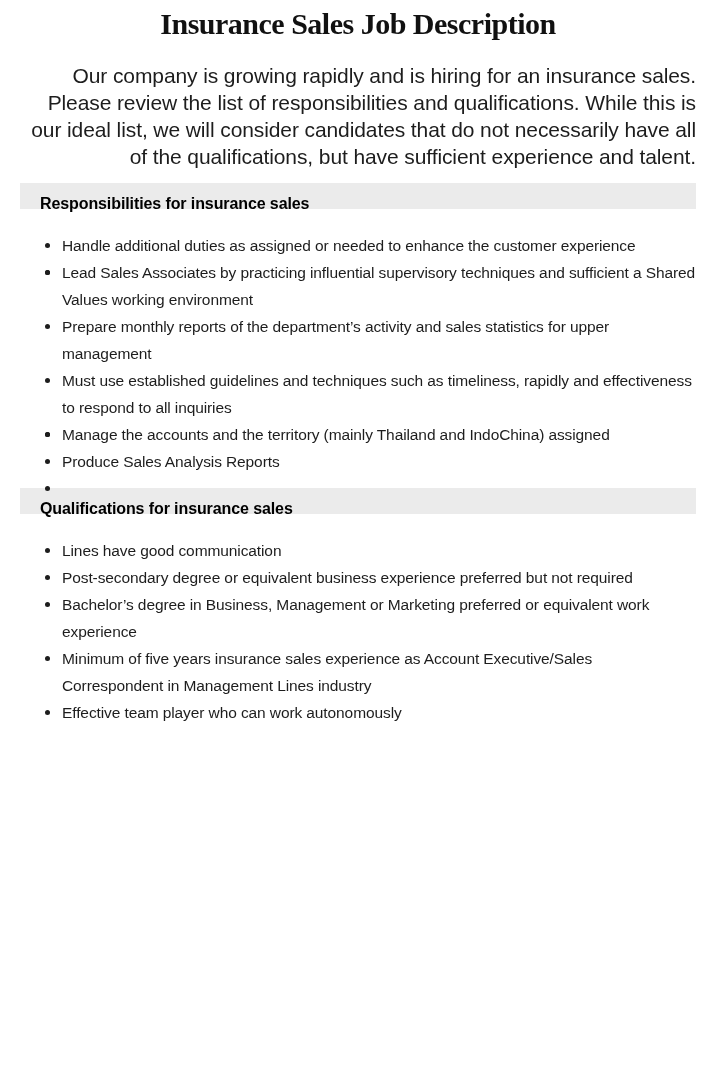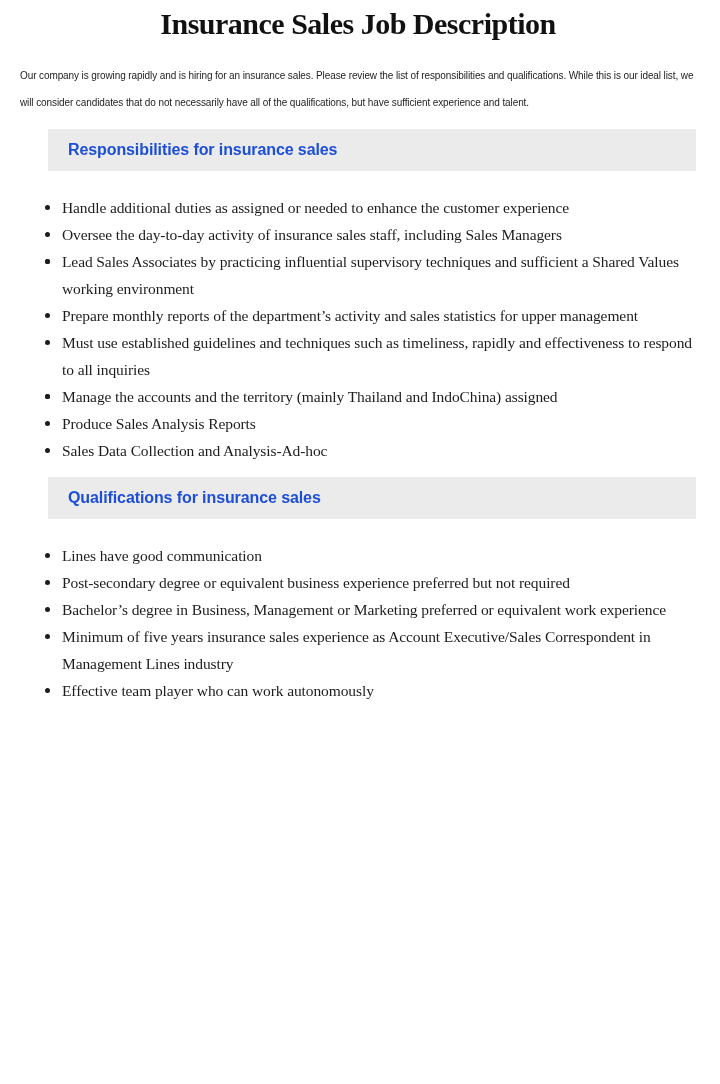--- a/index.html
+++ b/index.html
@@ -25,53 +25,52 @@
     font-size:30px;
     line-height:36px;
     font-weight:800;
     color:#111;
     text-align:center;
     margin:6px 0 0 0;
     letter-spacing:-0.5px;
     font-family:Liberation Serif, serif;
   }
   p.intro{
-    font-size:10px;
+    font-size:21px;
     line-height:27px;
     margin:20px 0 0 0;
     letter-spacing:-0.1px;
+    text-align:right;
   }
   .section{
     margin:0;
   }
   .section-heading{
     margin-top:13px;
     background:var(--heading-bg);
-    height:42px;
+    height:26px;
     line-height:42px;
     padding:0 20px;
     font-size:16px;
     font-weight:700;
     letter-spacing:-0.1px;
-    color:#1d4ed8;
-    margin-left:28px;
+    color:#000000;
   }
   ul.bullet-list{
     list-style:none;
     margin:23px 0 0 0;
     padding:0 0 0 42px;
     font-size:15.5px;
     line-height:27px;
     letter-spacing:-0.1px;
   }
   ul.bullet-list li{
     position:relative;
     margin:0;
     padding:0;
-    font-family:Liberation Serif, serif;
   }
   .bullet{
     position:absolute;
     left:-17px;
     top:11px;
     width:5px;
     height:5px;
     border-radius:50%;
     background:var(--text);
   }
@@ -87,24 +86,20 @@
 
   <section class="section">
     <div class="section-heading">Responsibilities for insurance sales</div>
     <ul class="bullet-list">
 
         <li>
           <span class="bullet"></span>
           <span>Handle additional duties as assigned or needed to enhance the customer experience</span>
         </li>
 
-        <li>
-          <span class="bullet"></span>
-          <span>Oversee the day-to-day activity of insurance sales staff, including Sales Managers</span>
-        </li>
 
         <li>
           <span class="bullet"></span>
         </li>
 
         <li>
           <span class="bullet"></span>
           <span>Lead Sales Associates by practicing influential supervisory techniques and sufficient a Shared Values working environment</span>
         </li>
 
@@ -127,21 +122,20 @@
           <span>Manage the accounts and the territory (mainly Thailand and IndoChina) assigned</span>
         </li>
 
         <li>
           <span class="bullet"></span>
           <span>Produce Sales Analysis Reports</span>
         </li>
 
         <li>
           <span class="bullet"></span>
-          <span>Sales Data Collection and Analysis-Ad-hoc</span>
         </li>
       </ul>
   </section>
 
   <section class="section">
     <div class="section-heading">Qualifications for insurance sales</div>
     <ul class="bullet-list">
 
         <li>
           <span class="bullet"></span>

